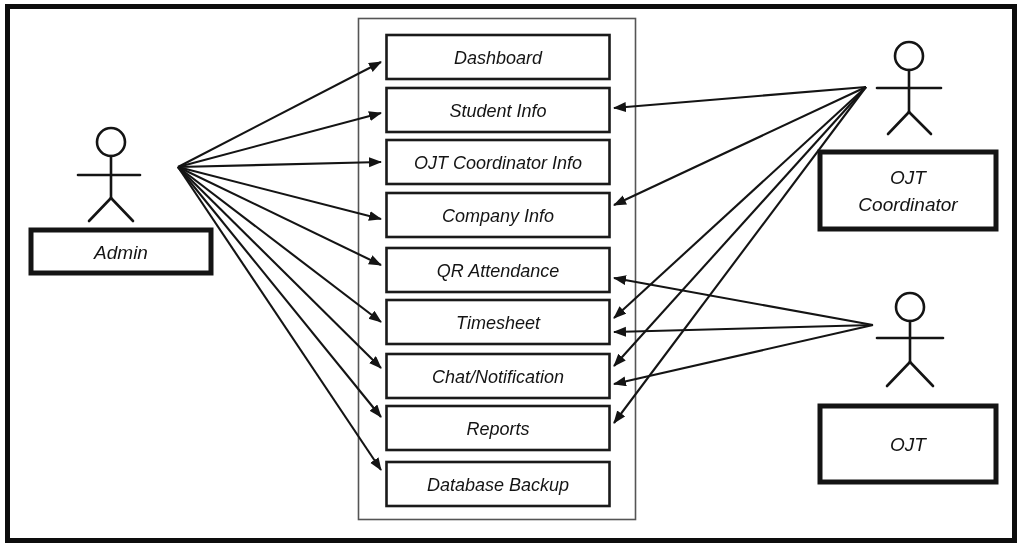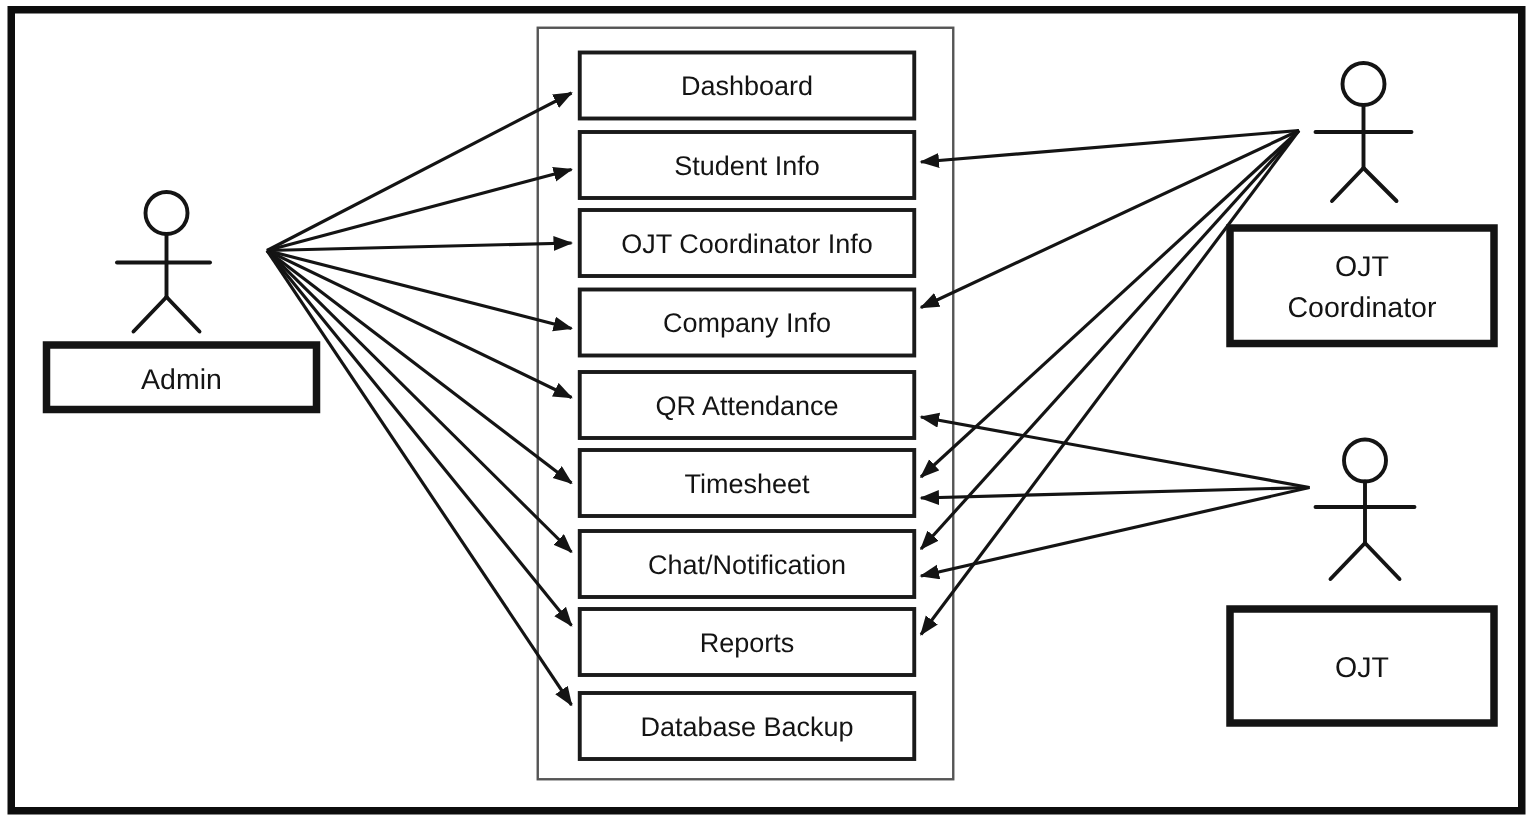--- a/index.html
+++ b/index.html
@@ -7,20 +7,21 @@
     padding: 0;
     background: #ffffff;
     font-family: "Liberation Sans", sans-serif;
   }
   #stage {
     position: relative;
     width: 1024px;
     height: 546px;
     background: #ffffff;
     overflow: hidden;
+    font-style: italic;
   }
   svg { display: block; }
   text {
     font-family: "Liberation Sans", sans-serif;
     fill: #141414;
   }
   .module-label { font-size: 18px; }
   .actor-label  { font-size: 19px; }
 </style>
 </head>

